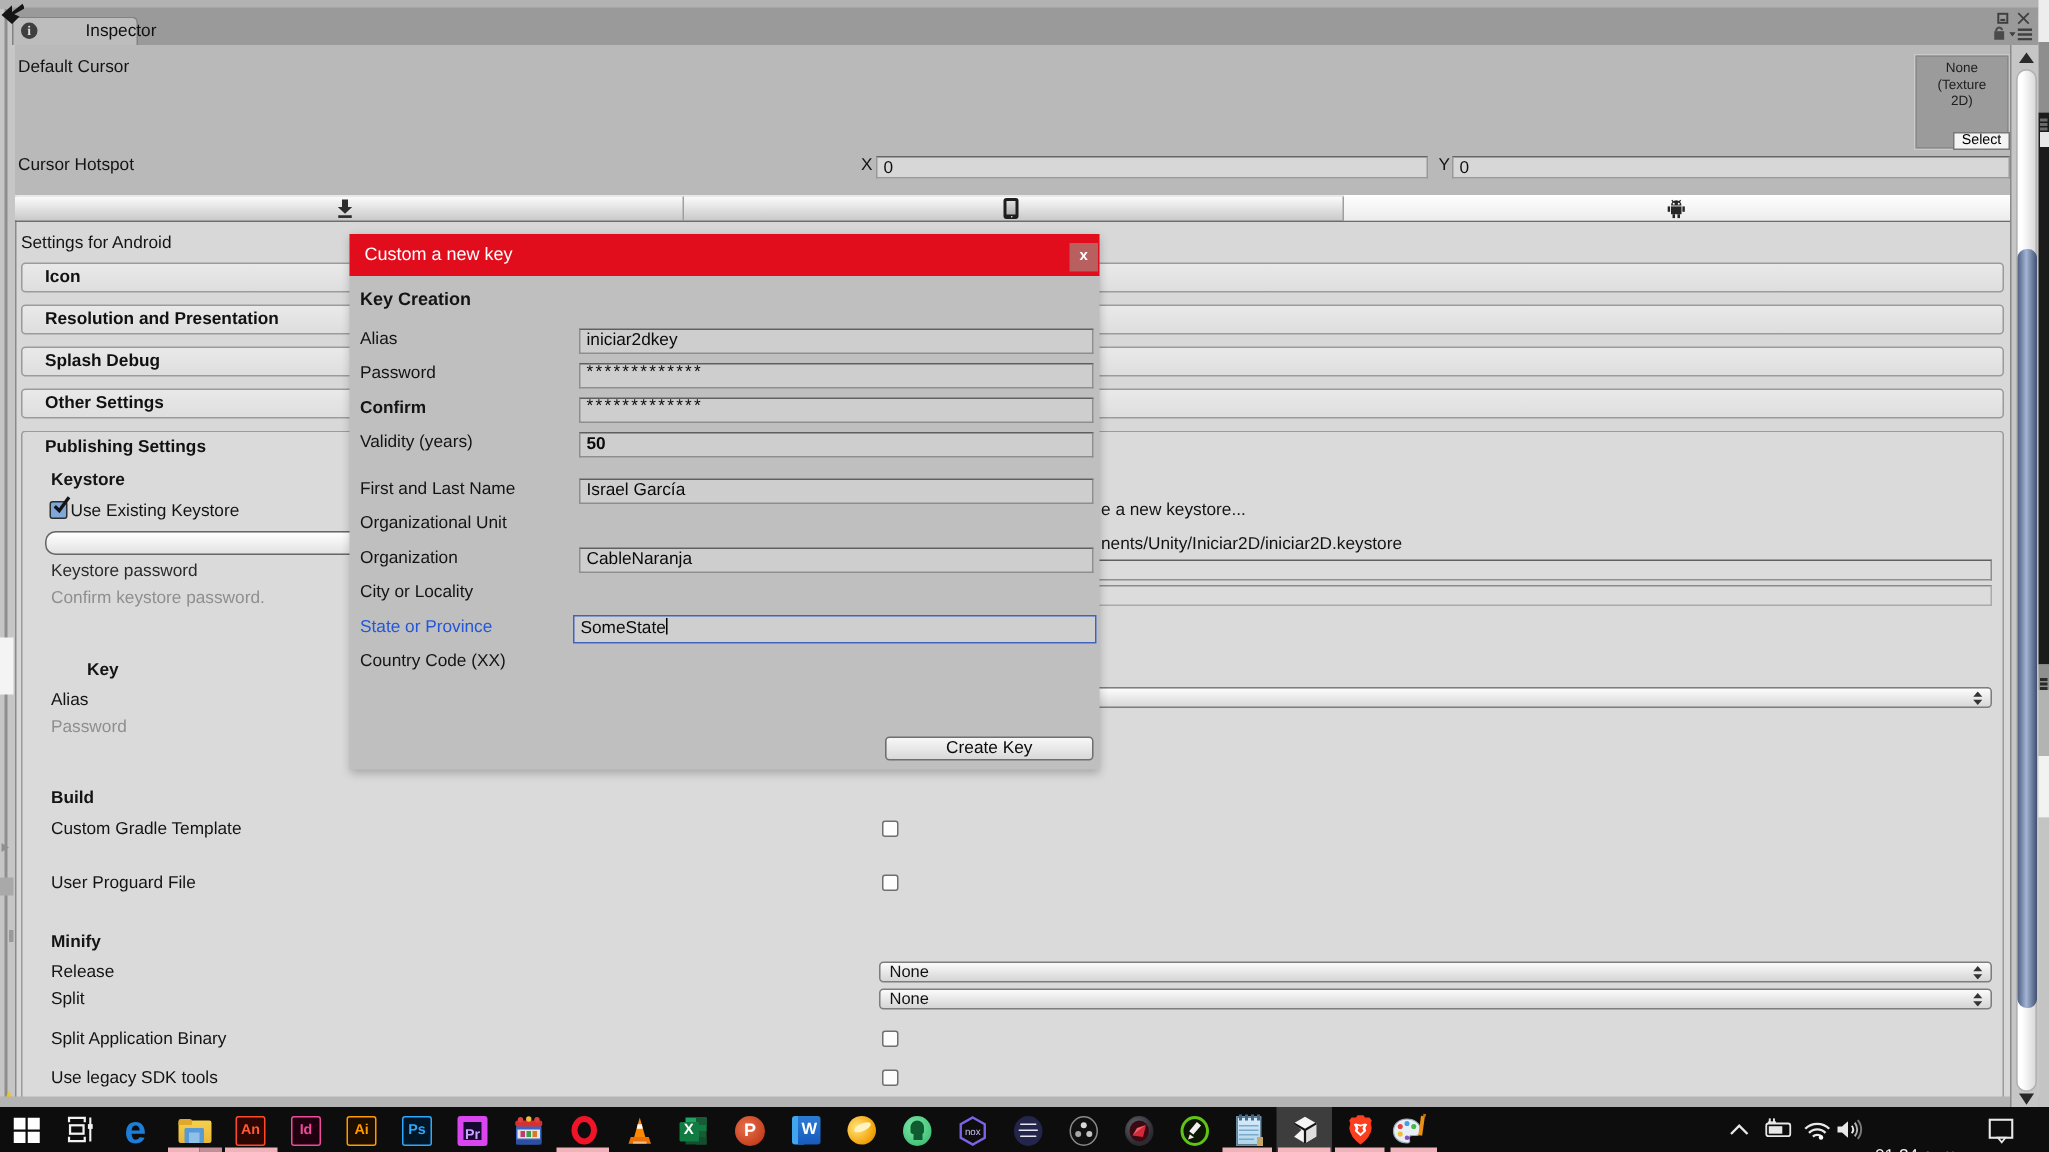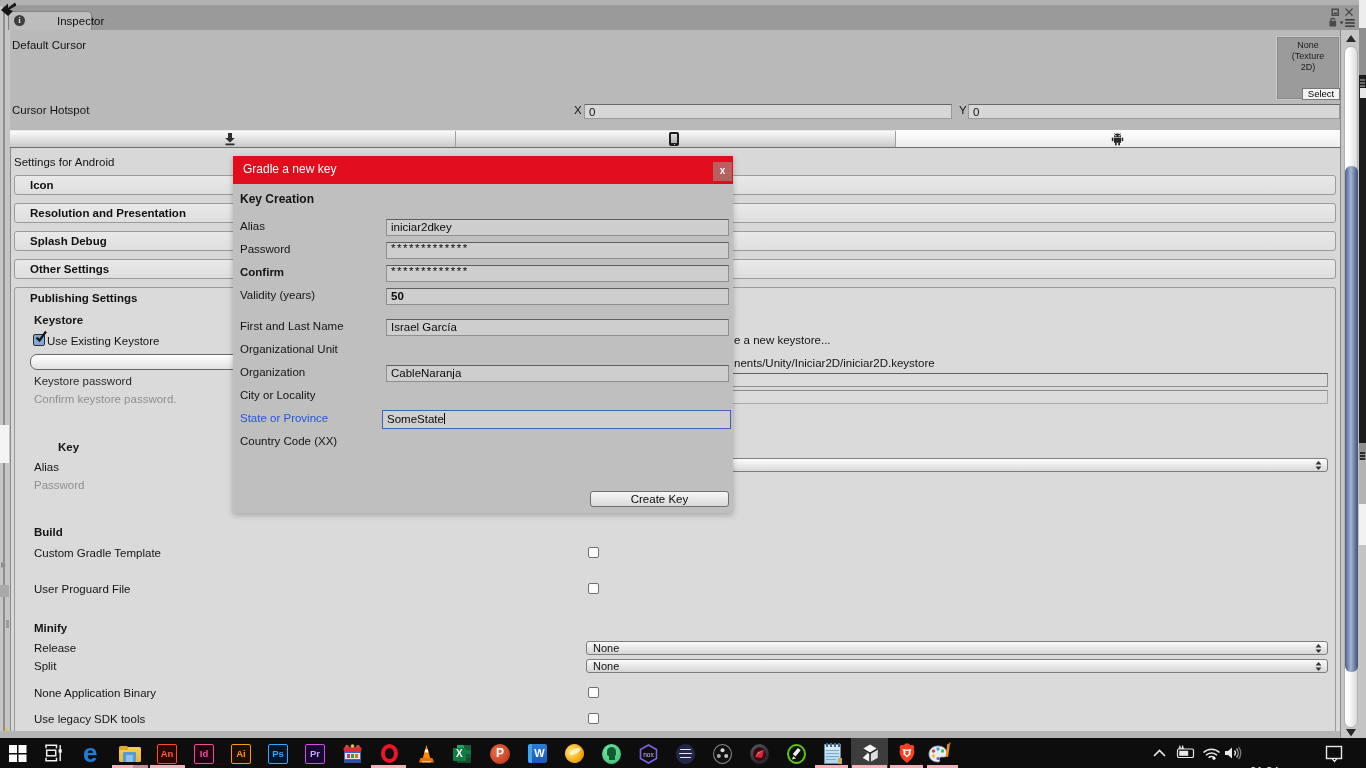--- a/index.html
+++ b/index.html
@@ -133,21 +133,21 @@
 
 <div class="t b" style="left:34px;top:525px;">Build</div>
 <div class="t" style="left:34px;top:546px;">Custom Gradle Template</div>
 <div class="cb" style="left:588px;top:547px;"></div>
 <div class="t" style="left:34px;top:582px;">User Proguard File</div>
 <div class="cb" style="left:588px;top:583px;"></div>
 
 <div class="t b" style="left:34px;top:621px;">Minify</div>
 <div class="t" style="left:34px;top:641px;">Release</div>
 <div class="t" style="left:34px;top:659px;">Split</div>
-<div class="t" style="left:34px;top:686px;">None Application Binary</div>
+<div class="t" style="left:34px;top:686px;">Split Application Binary</div>
 <div class="cb" style="left:588px;top:687px;"></div>
 <div class="t" style="left:34px;top:712px;">Use legacy SDK tools</div>
 <div class="cb" style="left:588px;top:713px;"></div>
 
 <div class="t" style="left:734px;top:333px;">e a new keystore...</div>
 <div class="t" style="left:734px;top:356px;">nents/Unity/Iniciar2D/iniciar2D.keystore</div>
 <div class="abs" style="left:588px;top:373px;width:740px;height:14px;background:#dcdcdc;border:1px solid #8e8e8e;border-top-color:#606060;"></div>
 <div class="abs" style="left:588px;top:390px;width:740px;height:14px;background:#dcdcdc;border:1px solid #aaa;border-top-color:#8a8a8a;"></div>
 <div class="popup" style="left:588px;top:458px;width:740px;height:14px;background:linear-gradient(#fdfdfd,#d8d8d8);">
   <svg class="updn" viewBox="0 0 7 9">
@@ -190,21 +190,21 @@
 <div class="abs" style="left:1359px;top:443px;width:7px;height:17px;background:#909090;"></div>
 <div class="abs" style="left:1360px;top:452px;width:5px;height:1.5px;background:#2a2a2a;"></div>
 <div class="abs" style="left:1360px;top:455px;width:5px;height:1.5px;background:#2a2a2a;"></div>
 <div class="abs" style="left:1360px;top:458px;width:5px;height:1.5px;background:#2a2a2a;"></div>
 <div class="abs" style="left:1359px;top:460px;width:7px;height:44px;background:#b3b3b3;"></div>
 <div class="abs" style="left:1359px;top:504px;width:7px;height:41px;background:#f2f2f2;"></div>
 <div class="abs" style="left:1359px;top:545px;width:7px;height:193px;background:#c4c4c4;"></div>
 
 <div class="abs" style="left:233px;top:156px;width:500px;height:357px;background:#bfbfbf;box-shadow:0 2px 6px rgba(0,0,0,0.25);"></div>
 <div class="abs" style="left:233px;top:156px;width:500px;height:28px;background:#e20d1c;"></div>
-<div class="abs" style="left:243px;top:162px;font-size:12px;color:#fff;">Gradle a new key</div>
+<div class="abs" style="left:243px;top:162px;font-size:12px;color:#fff;">Custom a new key</div>
 <div class="abs" style="left:713px;top:162px;width:19px;height:19px;background:#b85f60;color:#fff;font-size:10px;font-weight:bold;text-align:center;line-height:18px;">x</div>
 
 <div class="abs" style="left:233px;top:156px;width:500px;height:357px;">
   <div class="dlabel b" style="top:36px;font-size:12px;">Key Creation</div>
   <div class="dlabel" style="top:64px;">Alias</div>          
     <div class="dfield" style="top:63px;">iniciar2dkey</div>
   <div class="dlabel" style="top:87px;">Password</div>       
     <div class="dfield" style="top:86px;letter-spacing:1.5px;line-height:11px;">*************</div>
   <div class="dlabel" style="top:110px;font-weight:bold;">Confirm</div>       
     <div class="dfield" style="top:109px;letter-spacing:1.5px;line-height:11px;">*************</div>
@@ -254,21 +254,21 @@
 
 <div class="abs" style="left:119px;top:747px;width:22px;height:15px;background:linear-gradient(#f7d14a,#e8b73a);border-radius:1.5px;"></div>
 <div class="abs" style="left:119px;top:745.5px;width:9px;height:4px;background:#e0a92c;border-radius:1.5px 1.5px 0 0;"></div>
 <div class="abs" style="left:123px;top:752px;width:13px;height:10px;background:#579ad6;border-radius:1px;"></div>
 <div class="abs" style="left:126px;top:755px;width:7px;height:7px;background:#8ec0e8;"></div>
 
 <div class="abs" style="left:157px;top:744px;width:20px;height:20px;background:#2b0602;border:1px solid #ff4a2a;border-radius:2px;color:#ff5a32;font-size:9.5px;font-weight:bold;text-align:center;line-height:17px;">An</div>
 <div class="abs" style="left:194px;top:744px;width:20px;height:20px;background:#20000e;border:1px solid #f24a9e;border-radius:2px;color:#f24a9e;font-size:9.5px;font-weight:bold;text-align:center;line-height:17px;">Id</div>
 <div class="abs" style="left:231px;top:744px;width:20px;height:20px;background:#1d0e00;border:1px solid #ff9a00;border-radius:2px;color:#ff9a00;font-size:9.5px;font-weight:bold;text-align:center;line-height:17px;">Ai</div>
 <div class="abs" style="left:268px;top:744px;width:20px;height:20px;background:#001626;border:1px solid #30a8ff;border-radius:2px;color:#30a8ff;font-size:9.5px;font-weight:bold;text-align:center;line-height:17px;">Ps</div>
-<div class="abs" style="left:305px;top:744px;width:20px;height:20px;background:#160830;border:1px solid #d946ef;border-radius:2px;color:#cba2ff;font-size:9.5px;font-weight:bold;text-align:center;line-height:17px;">Pr</div>
+<div class="abs" style="left:305px;top:744px;width:20px;height:20px;background:#160830;border:4px solid #d946ef;border-radius:2px;color:#cba2ff;font-size:9.5px;font-weight:bold;text-align:center;line-height:17px;">Pr</div>
 
 <svg class="abs" style="left:343px;top:744px;" width="19" height="20" viewBox="0 0 19 20">
   <rect x="1" y="6" width="17" height="13" rx="2" fill="#3866c8"></rect>
   <rect x="2" y="9" width="15" height="6" fill="#e8e4da"></rect>
   <rect x="0.5" y="3" width="18" height="4" rx="1.5" fill="#d8302f"></rect>
   <circle cx="4" cy="2.5" r="1.8" fill="#e0423f"></circle>
     <circle cx="9.5" cy="2" r="1.8" fill="#f0c040"></circle>
     <circle cx="15" cy="2.5" r="1.8" fill="#e0423f"></circle>
   <rect x="4" y="10" width="3" height="4" fill="#c03a78"></rect>
     <rect x="8" y="10" width="3" height="4" fill="#38a048"></rect>

